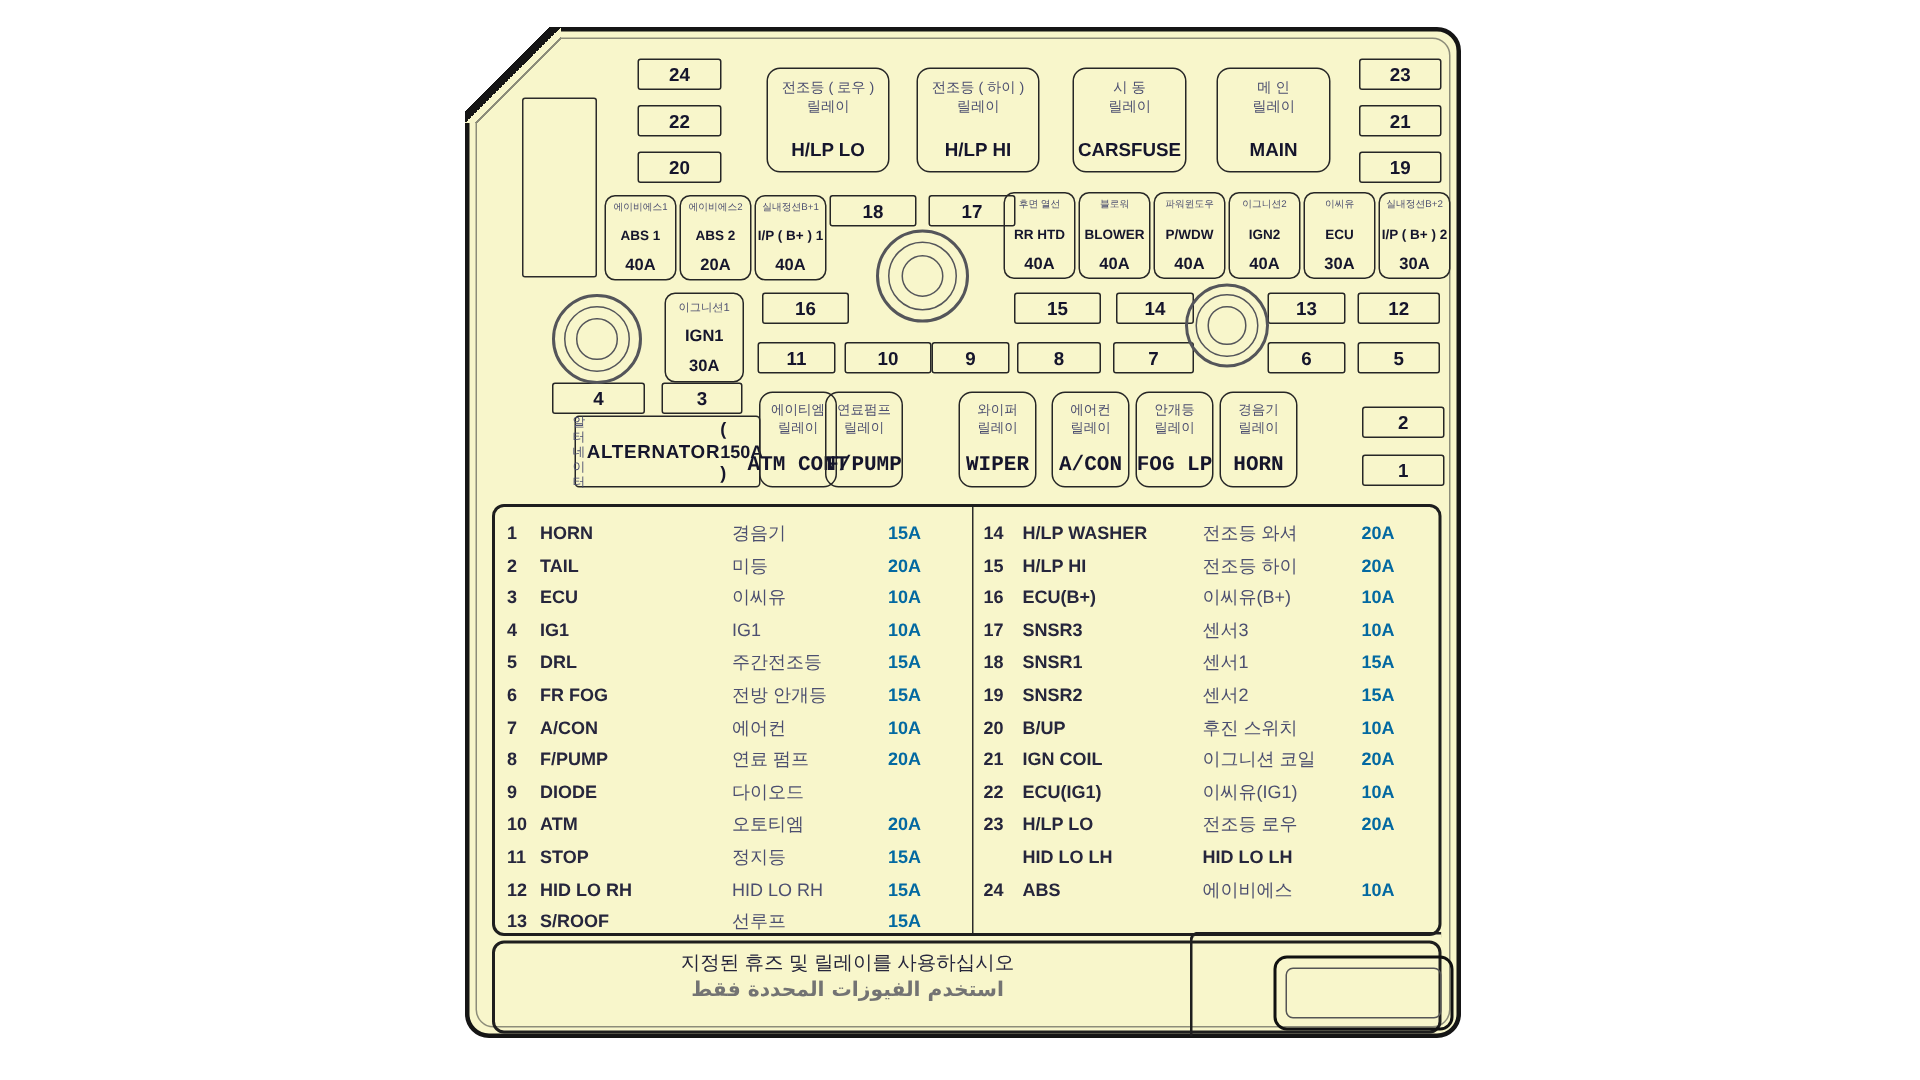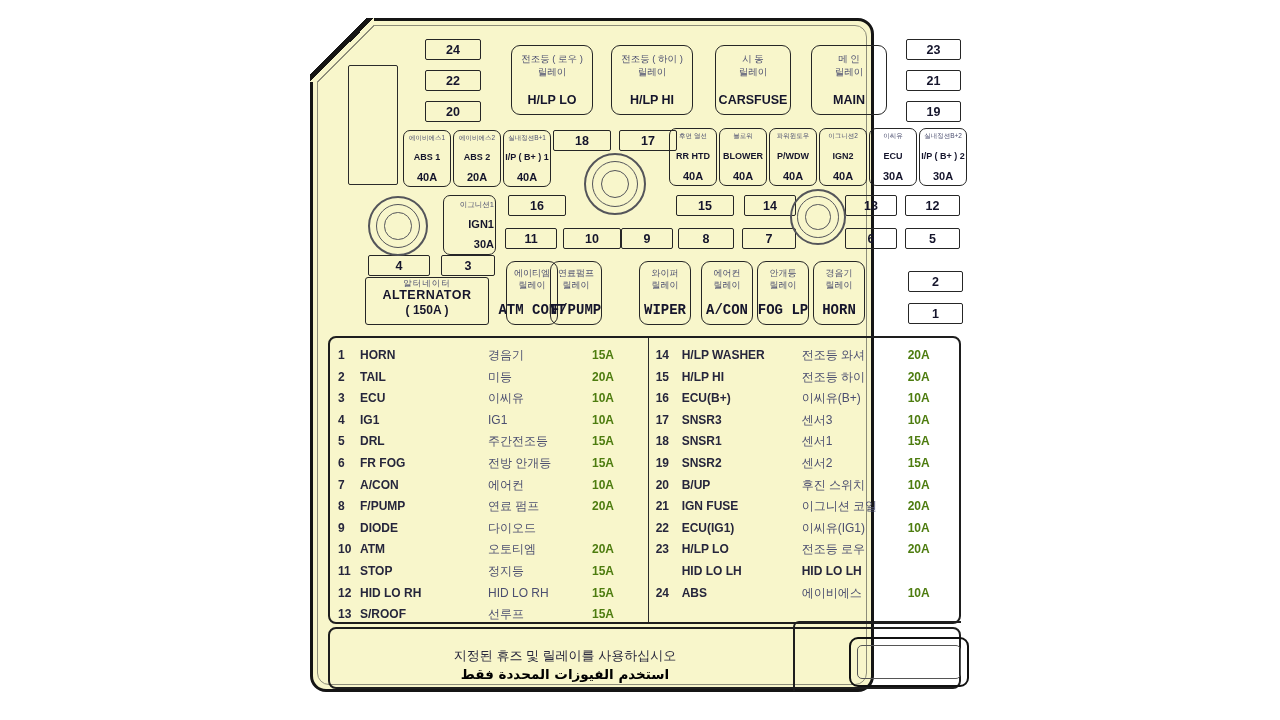--- a/index.html
+++ b/index.html
@@ -1,20 +1,20 @@
 <!DOCTYPE html>
 <html><head>
 <meta charset="utf-8">
 <style>
   html,body{margin:0;padding:0;background:#fff;}
   .page{position:relative;width:1280px;height:720px;background:#ffffff;overflow:hidden;
         font-family:"Liberation Sans",sans-serif;}
 
   
-  .panel{position:absolute;left:310px;top:18px;width:564px;height:674px;
+  .panel{position:absolute;left:310px;top:18px;width:664px;height:674px;
          background:#f8f6cb;border:3px solid #151515;border-radius:16px;box-sizing:border-box;}
   .panel-inner-line{position:absolute;inset:4px;border:1px solid #8d8d7a;border-radius:12px;pointer-events:none;}
   .bevel{position:absolute;left:-3px;top:-3px;width:64px;height:64px;
          background:linear-gradient(135deg,#ffffff 0 44%,#151515 44% 50%,#f8f6cb 50% 55%,#8d8d7a 55% 56.5%,rgba(0,0,0,0) 56.5%);}
 
   .slot-rect{position:absolute;left:35px;top:44px;width:48px;height:118px;border:1.5px solid #2b2b2b;border-radius:2px;}
 
   
   .nf{position:absolute;height:21px;border:1.5px solid #262626;border-radius:2px;
       display:flex;align-items:center;justify-content:center;
@@ -76,54 +76,54 @@
   .row2-left div.fblk:nth-of-type(3){left:190px}
   .row2-right div.fblk{top:107px}
   .row2-right div.fblk:nth-of-type(1){left:356px}
   .row2-right div.fblk:nth-of-type(2){left:406px}
   .row2-right div.fblk:nth-of-type(3){left:456px}
   .row2-right div.fblk:nth-of-type(4){left:506px}
   .row2-right div.fblk:nth-of-type(5){left:556px}
   .row2-right div.fblk:nth-of-type(6){left:606px}
 
   .ign1-blk{position:absolute;left:130px;top:174px;width:53px;height:60px;border:1.5px solid #262626;border-radius:7px;
-        box-sizing:border-box;display:flex;flex-direction:column;align-items:flex-end;justify-content:space-between;padding:4px 1px;}
+        box-sizing:border-box;display:flex;flex-direction:column;align-items:center;justify-content:space-between;padding:4px 1px;}
   .ign1-blk .k{font-size:7.5px;color:#4c4f70;white-space:nowrap;max-width:50px;overflow:hidden;}
   .ign1-blk .n,.ign1-blk .a{font-size:11px;font-weight:bold;color:#15152c;}
 
-  .alt-blk{position:absolute;left:52px;top:256px;width:124px;height:48px;border:1.5px solid #262626;border-radius:3px;
-        box-sizing:border-box;display:flex;flex-direction:column;align-items:center;line-height:1.2;}
+  .alt-blk{position:absolute;left:70px;top:256px;width:124px;height:48px;border:1.5px solid #262626;border-radius:3px;
+        box-sizing:border-box;display:flex;flex-direction:row;align-items:center;justify-content:center;line-height:1.2;}
   .alt-blk .k{font-size:8.5px;color:#4c4f70;letter-spacing:1px;}
   .alt-blk .n{font-size:12.5px;font-weight:bold;color:#15152c;letter-spacing:0.5px;}
   .alt-blk .a{font-size:12px;font-weight:bold;color:#15152c;}
 
   
   .ftable{position:absolute;left:15px;top:315px;width:633px;height:288px;
           border:2px solid #1e1e1e;border-radius:8px;box-sizing:border-box;}
   .tdivider{position:absolute;left:50.5%;top:0;bottom:0;width:1.5px;background:#2b2b2b;}
   .tcol{position:absolute;top:0;bottom:0;padding:7px 0 0 8px;box-sizing:border-box;}
   .tcol-left{left:0;width:50.5%;}
   .tcol-right{left:50.5%;right:0;}
   .trow{display:grid;line-height:21.6px;font-size:12px;color:#26263c;}
   .tcol-left  .trow{grid-template-columns:22px 128px 104px 44px;}
   .tcol-right .trow{grid-template-columns:26px 120px 106px 42px;}
   .c-num,.c-name{font-weight:bold;color:#26263c;white-space:nowrap;}
   .c-kor{color:#4c4f70;white-space:nowrap;}
-  .c-amp{font-weight:bold;color:#4d7c0f;}
+  .c-amp{font-weight:bold;color:#0369a1;}
   .c2{grid-row:2;font-weight:bold;color:#26263c;}
   .c-name.c2{grid-column:2;}
   .c-kor.c2{grid-column:3;}
 
   
   .footer{position:absolute;left:15px;top:606px;width:633px;height:62px;
           border:2px solid #1e1e1e;border-radius:8px;box-sizing:border-box;}
   .footer-text{position:absolute;left:10px;top:3px;width:450px;text-align:center;}
   .fw1{font-size:15px;font-weight:bold;color:#101018;letter-spacing:0.2px;}
-  .fw2{font-size:13px;color:#26263c;margin-top:15px;}
-  .fw3{font-size:13.5px;font-weight:bold;color:#000000;font-family:"DejaVu Sans",sans-serif;margin-top:1px;}
+  .fw2{font-size:13px;color:#26263c;margin-top:1px;}
+  .fw3{font-size:13.5px;font-weight:bold;color:#737373;font-family:"DejaVu Sans",sans-serif;margin-top:1px;}
 
   
   .insetA{position:absolute;left:480px;top:600px;width:166px;height:68px;
           border-top:2px solid #1e1e1e;border-left:2px solid #1e1e1e;border-top-left-radius:6px;}
   .insetB{position:absolute;left:536px;top:616px;width:120px;height:50px;
           border:2.5px solid #111;border-radius:9px;box-sizing:border-box;}
   .insetC{position:absolute;left:544px;top:624px;width:104px;height:34px;
           border:1px solid #555;border-radius:5px;box-sizing:border-box;}
 
   
@@ -447,21 +447,21 @@
           </div>
           <div class="trow">
             <span class="c-num">20</span>
             <span class="c-name">B/UP</span>
             <span class="c-kor">후진 스위치</span>
             <span class="c-amp">10A</span>
 
           </div>
           <div class="trow">
             <span class="c-num">21</span>
-            <span class="c-name">IGN FUSE</span>
+            <span class="c-name">IGN COIL</span>
             <span class="c-kor">이그니션 코일</span>
             <span class="c-amp">20A</span>
 
           </div>
           <div class="trow">
             <span class="c-num">22</span>
             <span class="c-name">ECU(IG1)</span>
             <span class="c-kor">이씨유(IG1)</span>
             <span class="c-amp">10A</span>
 

